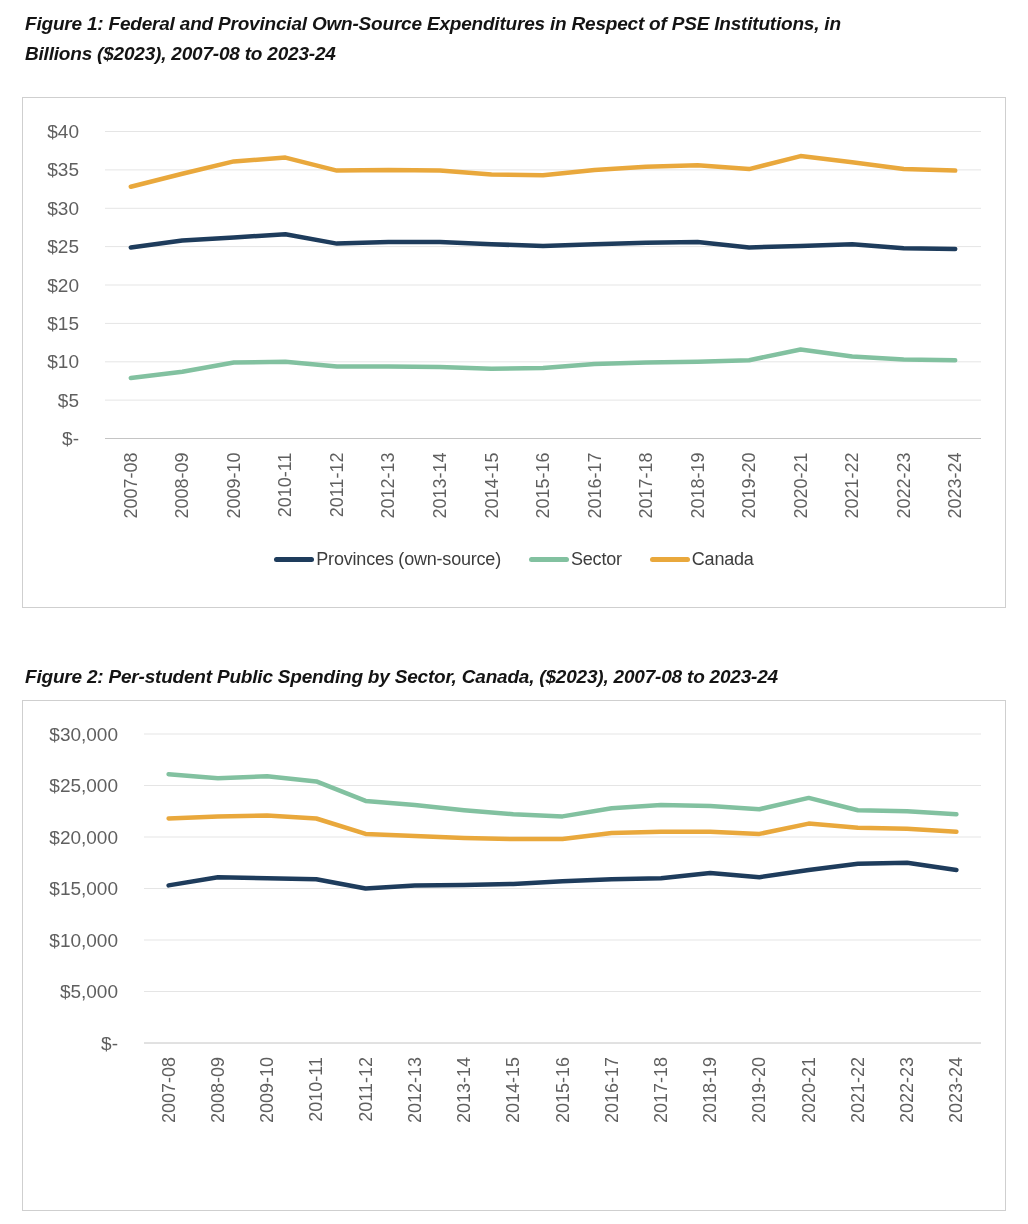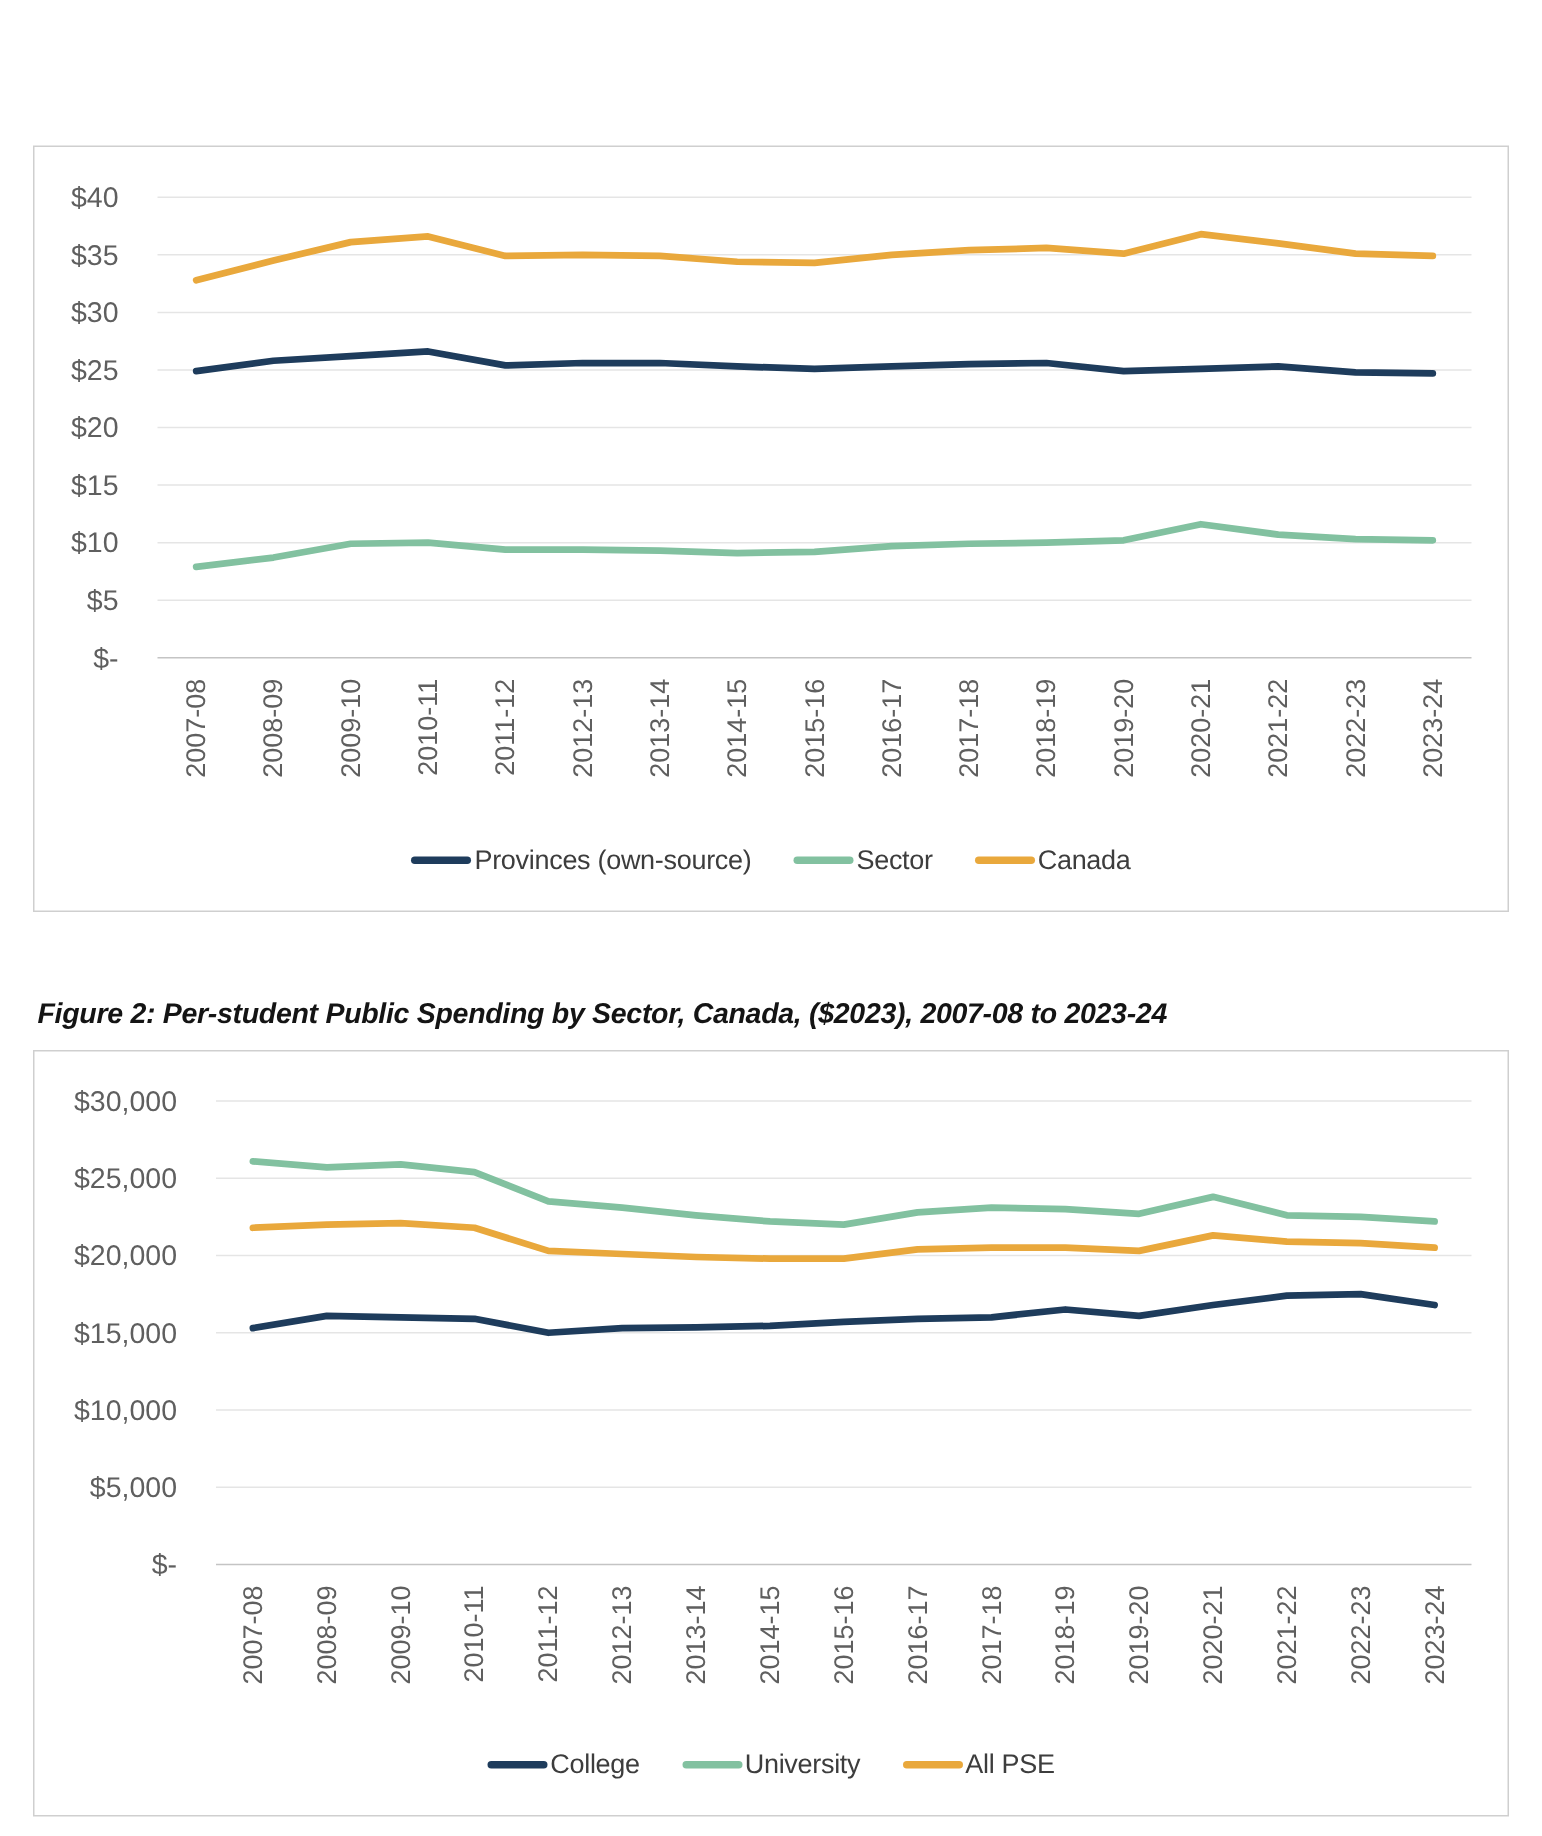--- a/index.html
+++ b/index.html
@@ -20,32 +20,33 @@
   #fig2-title { top: 646px; width: 995px; margin-top: 16px; }
   .chart-box {
     position: absolute; left: 22px; width: 982px; height: 509px;
     background: #ffffff; border: 1px solid #cfcfcf; box-sizing: content-box;
   }
   #chart1 { top: 97px; }
   #chart2 { top: 700px; }
   .chart-svg { position: absolute; left: 0; top: 0; width: 982px; height: 509px; display: block; }
   svg text { font-family: "Liberation Sans", sans-serif; }
   .legend {
-    position: absolute; left: 0; right: 0; top: 464px; height: 22px;
+    position: absolute; left: 0; right: 0; top: 450px; height: 22px;
     display: flex; justify-content: center; align-items: center; gap: 28px;
   }
   .legend-item { display: flex; align-items: center; gap: 2px; }
   .legend-marker { width: 40px; height: 5px; border-radius: 2.5px; display: inline-block; }
   .legend-label { font-size: 18px; color: #3d3d3d; letter-spacing: -0.2px; }
 </style>
 </head>
 <body>
 
 <div class="page">
 
+  <h2 class="fig-title" id="fig1-title">Figure 1: Federal and Provincial Own-Source Expenditures in Respect of PSE Institutions, in Billions ($2023), 2007-08 to 2023-24</h2>
 
   <div class="chart-box" id="chart1">
     <svg class="chart-svg" id="svg1" viewBox="0 0 982 509">
         <line x1="82" x2="958" y1="340.5" y2="340.5" stroke="#c4c4c4" stroke-width="1"></line>
         <text x="56" y="347.0" text-anchor="end" font-size="19" fill="#5f5f5f">$-</text>
         <line x1="82" x2="958" y1="302.1" y2="302.1" stroke="#e5e5e5" stroke-width="1"></line>
         <text x="56" y="308.6" text-anchor="end" font-size="19" fill="#5f5f5f">$5</text>
         <line x1="82" x2="958" y1="263.8" y2="263.8" stroke="#e5e5e5" stroke-width="1"></line>
         <text x="56" y="270.3" text-anchor="end" font-size="19" fill="#5f5f5f">$10</text>
         <line x1="82" x2="958" y1="225.4" y2="225.4" stroke="#e5e5e5" stroke-width="1"></line>
@@ -129,29 +130,15 @@
         <text x="693.2" y="356" text-anchor="end" font-size="18" fill="#5f5f5f" transform="rotate(-90 693.2 356)">2018-19</text>
         <text x="742.4" y="356" text-anchor="end" font-size="18" fill="#5f5f5f" transform="rotate(-90 742.4 356)">2019-20</text>
         <text x="791.7" y="356" text-anchor="end" font-size="18" fill="#5f5f5f" transform="rotate(-90 791.7 356)">2020-21</text>
         <text x="840.9" y="356" text-anchor="end" font-size="18" fill="#5f5f5f" transform="rotate(-90 840.9 356)">2021-22</text>
         <text x="890.1" y="356" text-anchor="end" font-size="18" fill="#5f5f5f" transform="rotate(-90 890.1 356)">2022-23</text>
         <text x="939.4" y="356" text-anchor="end" font-size="18" fill="#5f5f5f" transform="rotate(-90 939.4 356)">2023-24</text>
         <polyline points="145.6,184.4 194.9,176.2 244.1,177.2 293.3,178.2 342.6,187.5 391.8,184.4 441.0,183.9 490.3,182.9 539.5,180.3 588.7,178.2 638.0,177.2 687.2,172.0 736.4,176.2 785.7,169.0 834.9,162.8 884.1,161.8 933.4,169.0" fill="none" stroke="#1e3c5c" stroke-width="4.5" stroke-linejoin="round" stroke-linecap="round"></polyline>
         <polyline points="145.6,73.2 194.9,77.3 244.1,75.2 293.3,80.4 342.6,99.9 391.8,104.1 441.0,109.2 490.3,113.3 539.5,115.4 588.7,107.2 638.0,104.1 687.2,105.1 736.4,108.2 785.7,96.9 834.9,109.2 884.1,110.3 933.4,113.3" fill="none" stroke="#82c1a0" stroke-width="4.5" stroke-linejoin="round" stroke-linecap="round"></polyline>
         <polyline points="145.6,117.5 194.9,115.4 244.1,114.4 293.3,117.5 342.6,132.9 391.8,135.0 441.0,137.0 490.3,138.1 539.5,138.1 588.7,131.9 638.0,130.8 687.2,130.8 736.4,132.9 785.7,122.6 834.9,126.7 884.1,127.8 933.4,130.8" fill="none" stroke="#e9a83c" stroke-width="4.5" stroke-linejoin="round" stroke-linecap="round"></polyline>
       </svg>
-    <div class="legend">
-      <span class="legend-item">
-        <span class="legend-marker" style="background: rgb(30, 60, 92);"></span>
-        <span class="legend-label">College</span>
-      </span>
-      <span class="legend-item">
-        <span class="legend-marker" style="background: rgb(130, 193, 160);"></span>
-        <span class="legend-label">University</span>
-      </span>
-      <span class="legend-item">
-        <span class="legend-marker" style="background: rgb(233, 168, 60);"></span>
-        <span class="legend-label">All PSE</span>
-      </span>
-    </div>
   </div>
 
 </div>
 
 </body></html>

